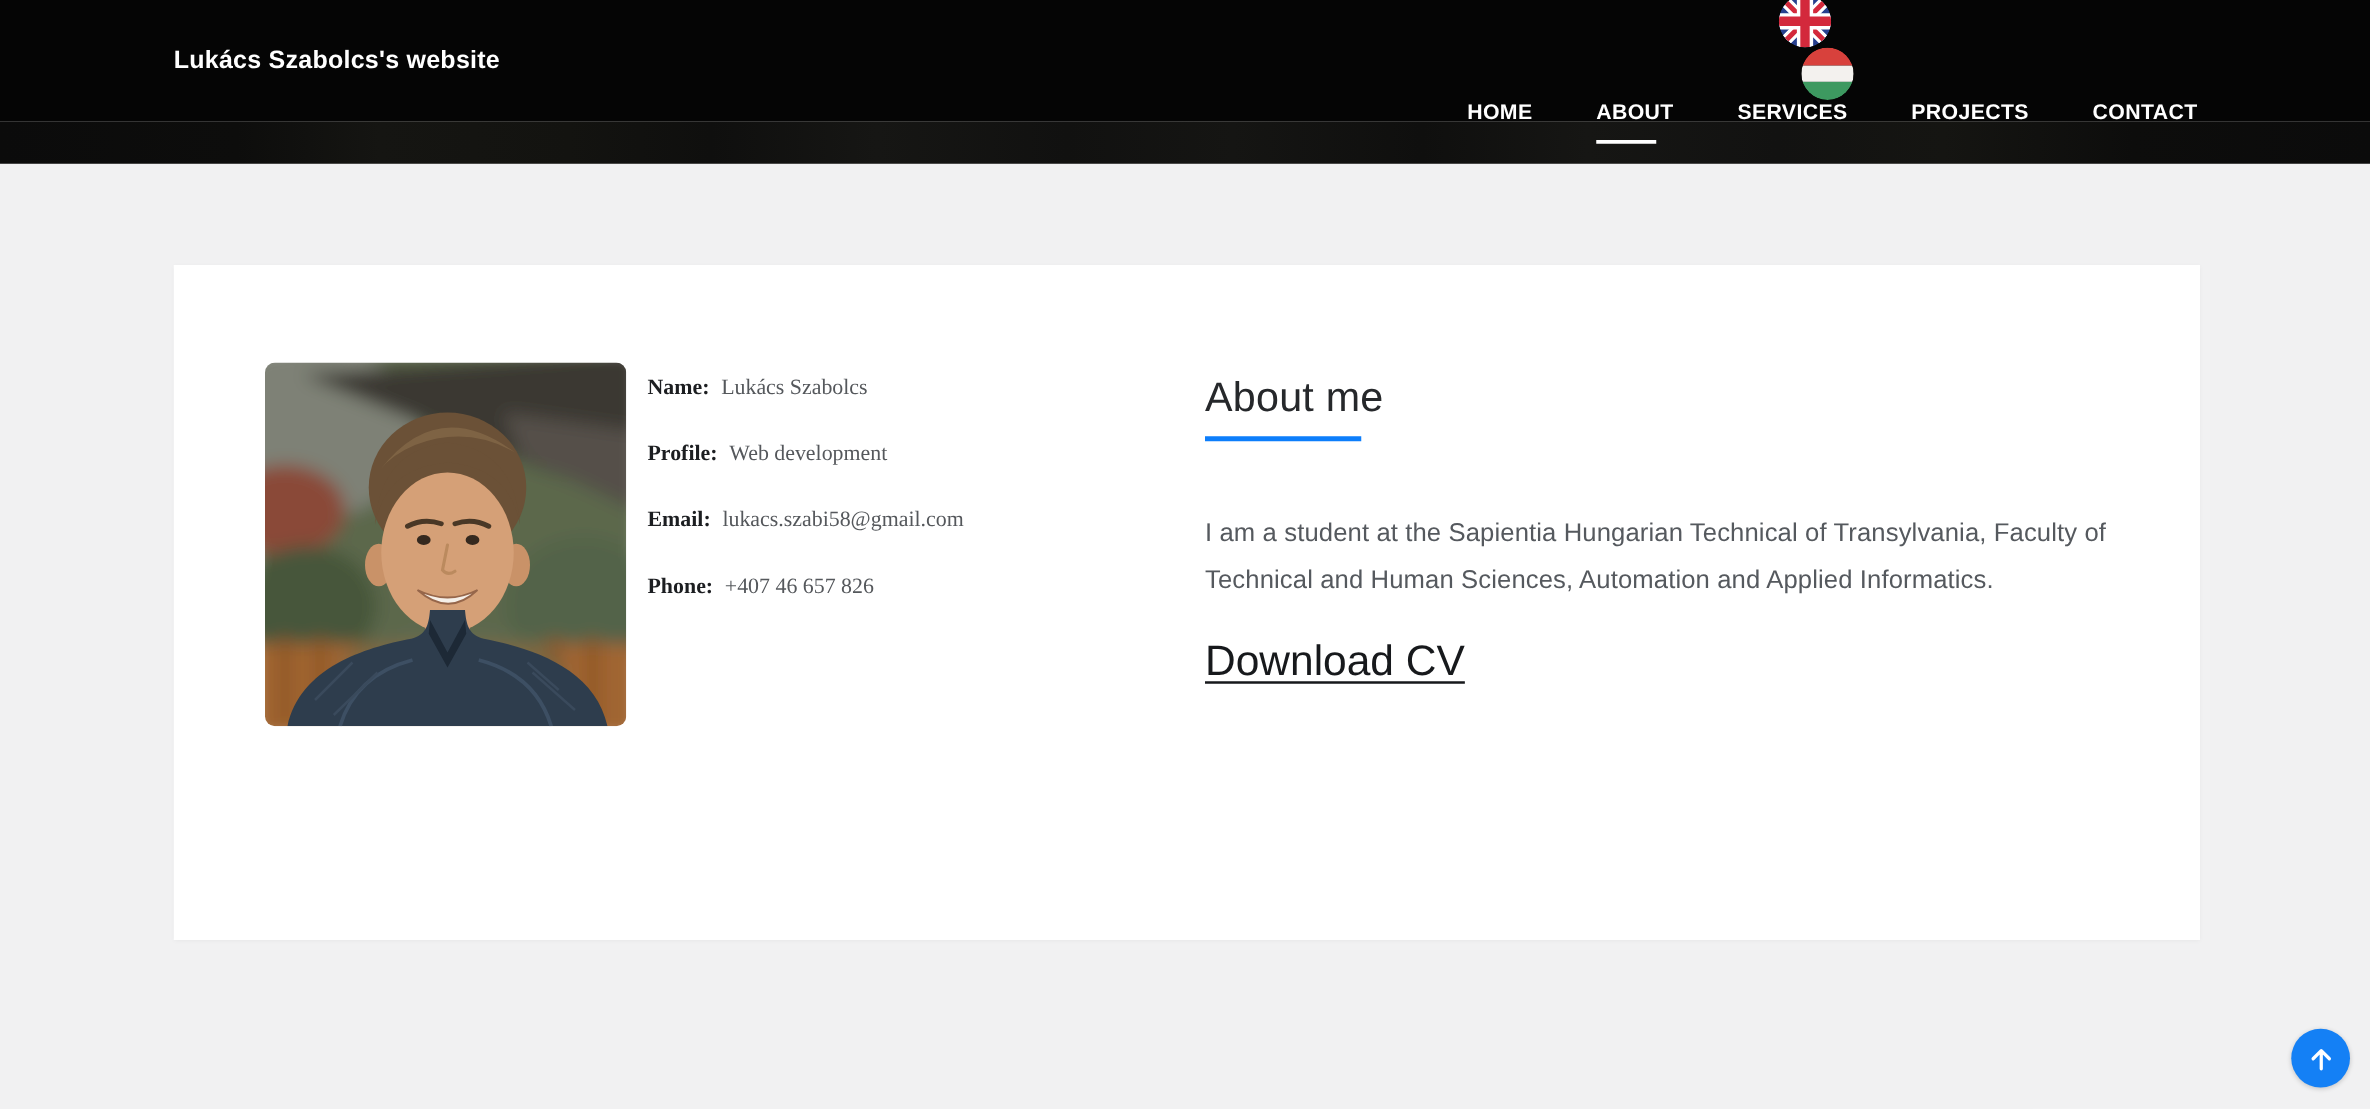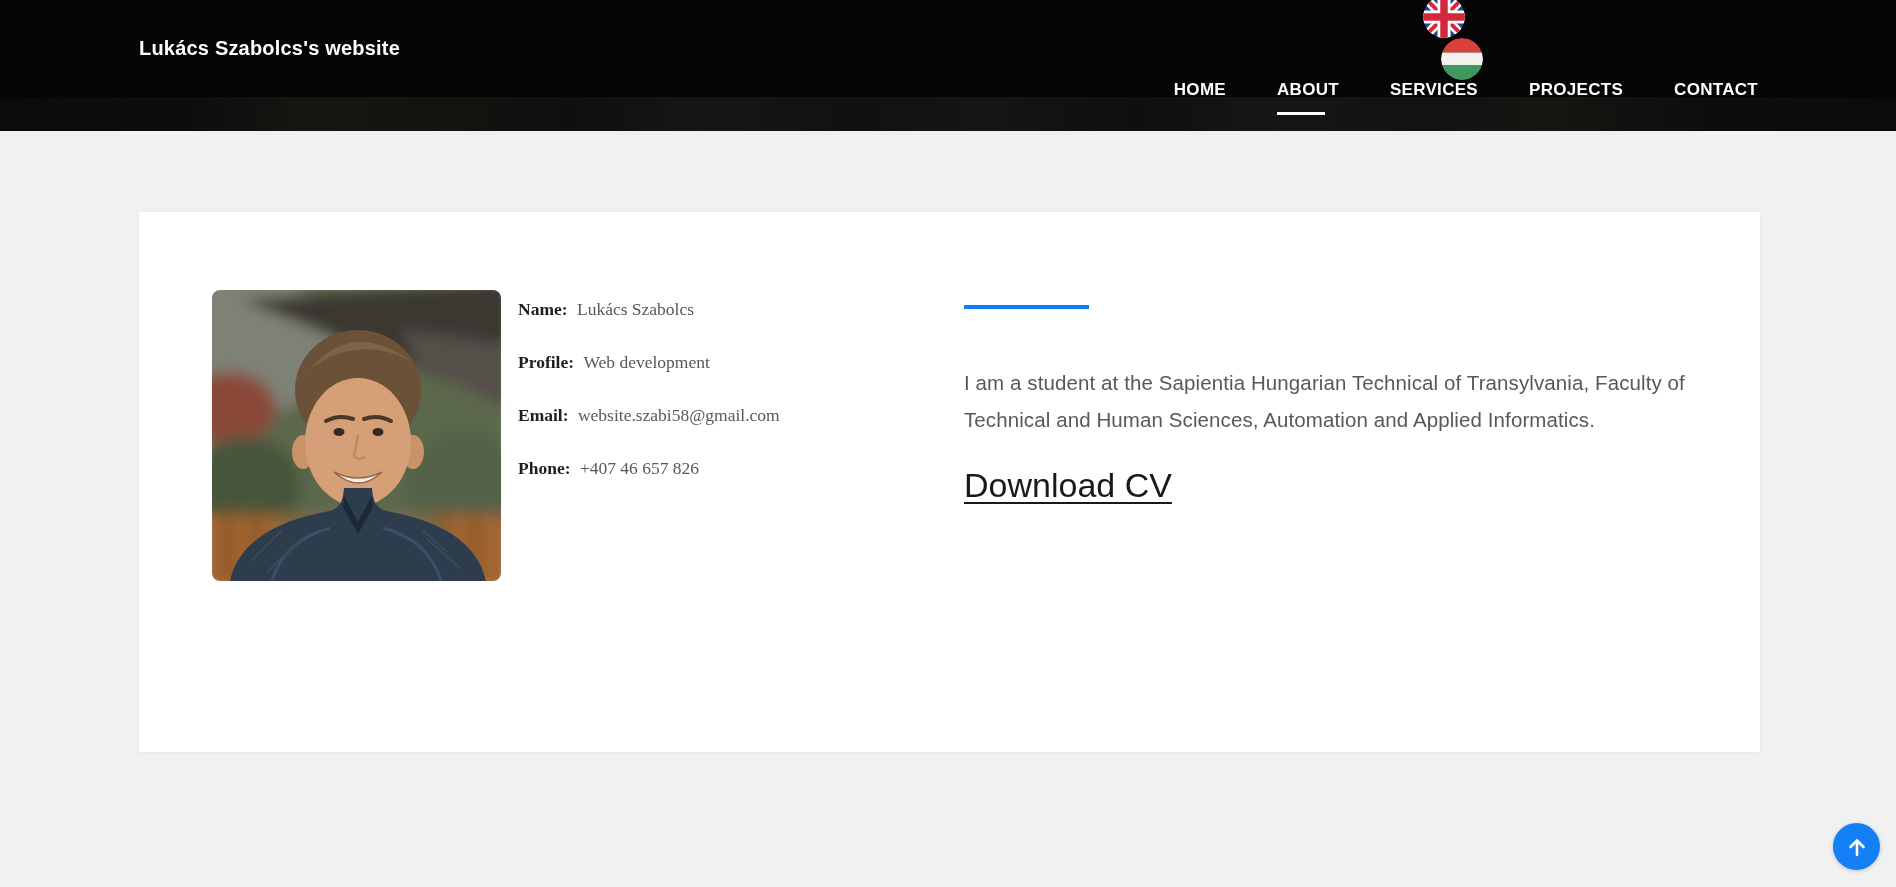--- a/index.html
+++ b/index.html
@@ -203,29 +203,30 @@
     <div class="detail-row">
       <span class="detail-label">Name:</span>
       <span class="detail-value">Lukács Szabolcs</span>
     </div>
     <div class="detail-row">
       <span class="detail-label">Profile:</span>
       <span class="detail-value">Web development</span>
     </div>
     <div class="detail-row">
       <span class="detail-label">Email:</span>
-      <span class="detail-value">website.szabi58@gmail.com</span>
+      <span class="detail-value">lukacs.szabi58@gmail.com</span>
     </div>
     <div class="detail-row">
       <span class="detail-label">Phone:</span>
       <span class="detail-value">+407 46 657 826</span>
     </div>
   </div>
 
   <div class="about-col">
+    <h2 class="about-heading">About me</h2>
     <div class="about-underline"></div>
     <p class="about-par">I am a student at the Sapientia Hungarian Technical of Transylvania, Faculty of Technical and Human Sciences, Automation and Applied Informatics.</p>
     <a class="download-cv" href="#">Download CV</a>
   </div>
 </div>
 
 <button class="scroll-top">
   <svg viewBox="0 0 24 24">
     <path d="M12 20 V6 M5.5 12 L12 5.5 L18.5 12" stroke="#ffffff" stroke-width="2.6" fill="none" stroke-linecap="round" stroke-linejoin="round"></path>
   </svg>

